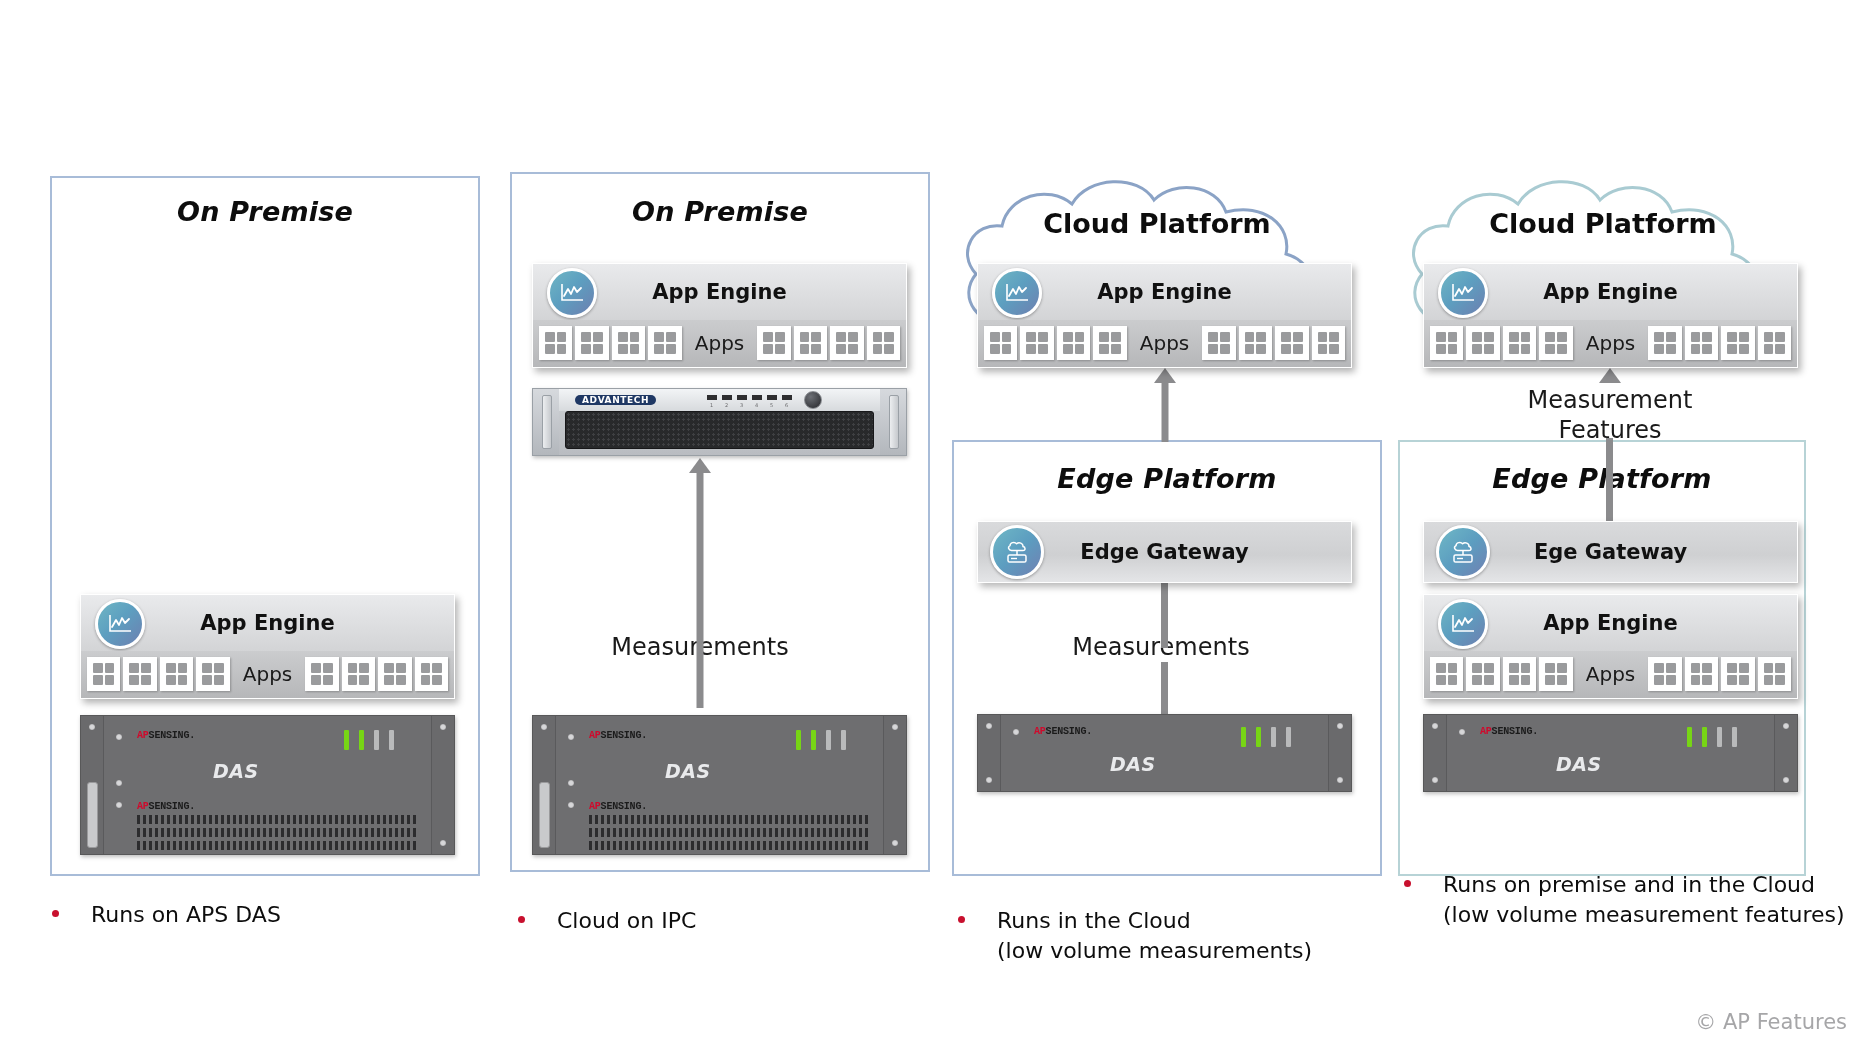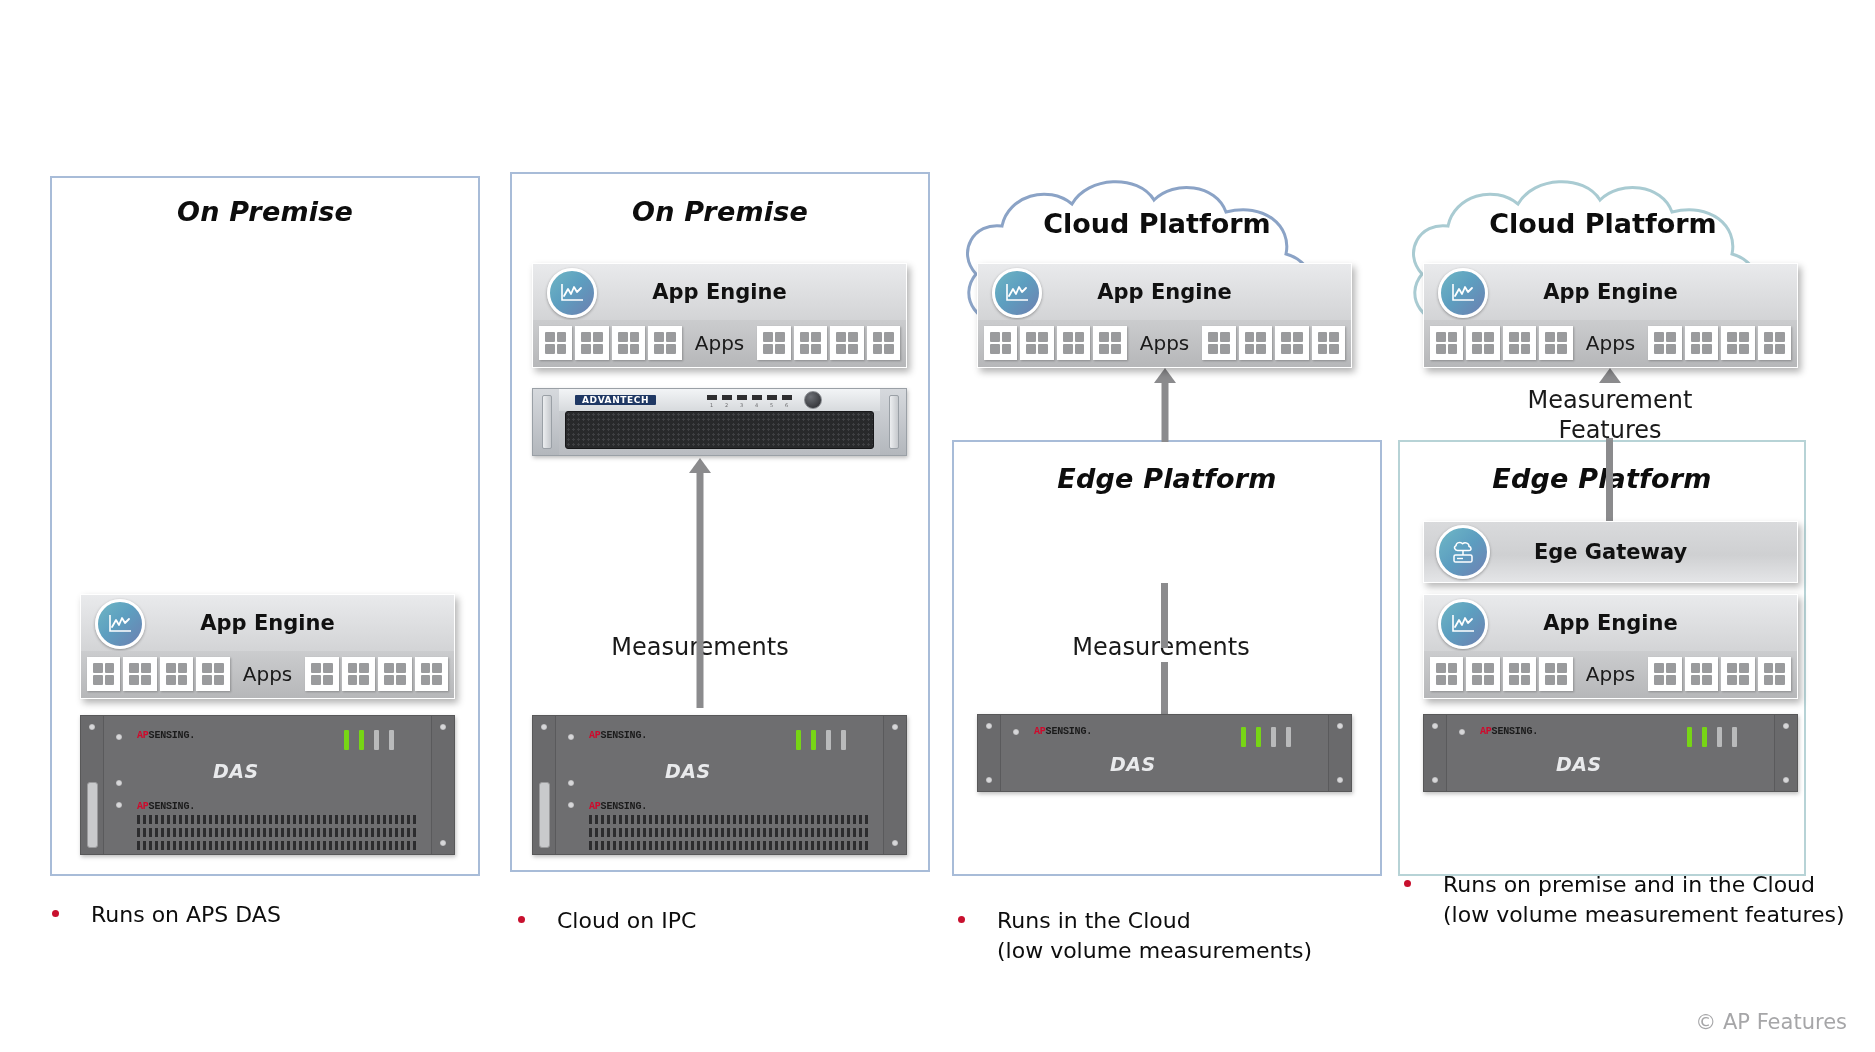--- a/index.html
+++ b/index.html
@@ -174,21 +174,21 @@
   }
   .ipc-ear{width:26px;background:linear-gradient(180deg,#d6d9dd,#b3b7bc);position:relative;}
   .ipc-ear .bar{
     position:absolute;left:9px;top:9%;bottom:9%;width:8px;
     background:linear-gradient(90deg,#eceef0,#c6c9cd);border:1px solid #9aa0a6;border-radius:2px;}
   .ipc-body{flex:1;position:relative;display:flex;flex-direction:column;}
   .ipc-head{height:34%;position:relative;background:linear-gradient(180deg,#f2f4f6,#d7dadd);}
   .ipc-badge{
     position:absolute;left:16px;top:50%;transform:translateY(-50%);
     background:#1f3864;color:#ffffff;font-size:9px;font-weight:bold;
-    letter-spacing:.6px;padding:0 7px;border-radius:1px;
+    letter-spacing:.6px;padding:0 7px;border-radius:6px;
   }
   .ipc-leds{position:absolute;left:46%;top:26%;display:flex;gap:5px;}
   .ipc-leds i{display:block;width:10px;height:5px;background:#2e2e30;}
   .ipc-lednames{position:absolute;left:46%;top:58%;display:flex;gap:5px;font-size:5px;color:#6a6a6c;}
   .ipc-lednames span{width:10px;text-align:center;}
   .ipc-power{
     position:absolute;right:18%;top:50%;transform:translateY(-50%);
     width:16px;height:16px;border-radius:50%;
     background:radial-gradient(circle at 35% 30%,#6d7076,#25262a);
     border:1px solid #8a8d92;
@@ -566,20 +566,31 @@
   </div>
 
   <div class="arrow" style="left:1145px;top:368px;width:40px;height:74px;">
     <div class="head"></div>
     <div class="shaft" style="top:14px;bottom:0;"></div>
   </div>
 
   <div class="panel blue" style="left:952px;top:440px;width:430px;height:436px;"></div>
   <div class="panel-title" style="left:952px;top:463px;width:430px;">Edge Platform</div>
 
+  <div class="gateway" style="left:977px;top:521px;width:375px;height:62px;">
+    <div class="gw-icon">
+      <svg width="28" height="26" viewBox="0 0 28 26">
+        <path d="M8.5 11.5 C5.6 11.5 4.4 8 7 6.7 C7 3.6 11.6 2.3 13.6 4.8 C16 2.6 20.4 4.3 20 7.6 C22.6 7.9 22.8 11.5 20 11.5 Z" fill="none" stroke="#ffffff" stroke-width="1.5" stroke-linejoin="round"></path>
+        <line x1="14" y1="11.5" x2="14" y2="16" stroke="#ffffff" stroke-width="1.5"></line>
+        <rect x="5" y="16" width="18" height="7" rx="1.6" fill="none" stroke="#ffffff" stroke-width="1.5"></rect>
+        <line x1="8" y1="19.5" x2="14" y2="19.5" stroke="#ffffff" stroke-width="1.4"></line>
+      </svg>
+    </div>
+    <div class="gw-title">Edge Gateway</div>
+  </div>
 
   <div class="plain-line" style="left:1161px;top:583px;height:65px;"></div>
   <div class="arrow-label" style="left:1041px;top:632px;width:240px;">Measurements</div>
   <div class="plain-line" style="left:1161px;top:662px;height:52px;"></div>
 
   <div class="das" style="left:977px;top:714px;width:375px;height:78px;">
     <div class="ear"></div>
     <div class="ear right"></div>
     <div class="screw" style="left:8px;top:8px;"></div>
     <div class="screw" style="left:8px;bottom:8px;"></div>

